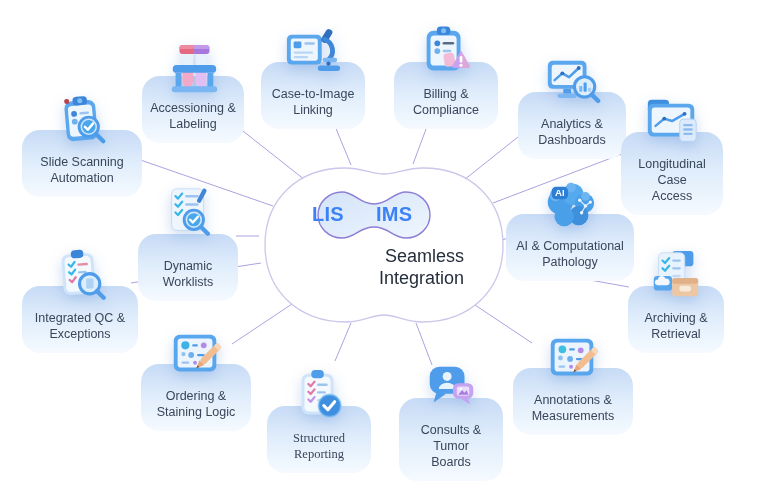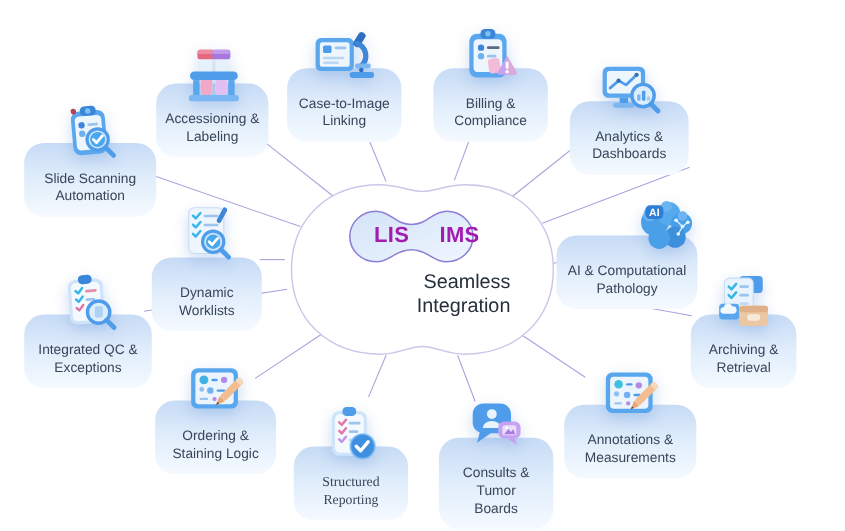--- a/index.html
+++ b/index.html
@@ -15,22 +15,22 @@
   .pill{
     position:relative;z-index:1;width:100%;box-sizing:border-box;
     padding:24px 6px 11px;border-radius:18px;
     background:linear-gradient(180deg,#c7dbf6 0%,#e0edfb 48%,#f5faff 100%);
   }
   .lbl{
     display:block;text-align:center;white-space:pre-line;
     font-size:12.5px;line-height:1.28;color:#39465a;font-weight:500;
   }
   .center-word{
-    position:absolute;width:60px;text-align:right;
-    font-size:20px;font-weight:600;color:#a21caf;letter-spacing:.3px;
+    position:absolute;width:60px;text-align:left;
+    font-size:20px;font-weight:600;color:#3b82f6;letter-spacing:.3px;
   }
   .center-title{
     position:absolute;left:304px;top:246px;width:160px;text-align:right;
     white-space:pre-line;font-size:18px;line-height:1.22;color:#252e3b;font-weight:500;
   }
 </style>
 </head>
 <body>
 
 <div class="canvas">
@@ -178,22 +178,42 @@
         <rect x="46.5" y="35" width="3.2" height="4" rx="1" fill="#a9ccf2"></rect>
         <line x1="50.5" y1="42" x2="57" y2="48.5" stroke="#4f9dea" stroke-width="4.5" stroke-linecap="round"></line>
       </svg>
     </div>
     <div class="pill">
         <span class="lbl">Analytics &amp;
 Dashboards</span>
       </div>
   </div>
 
-
-  <div class="node" style="left:506px;top:176px;width:128px;align-items:flex-end;">
+  <div class="node" style="left:621px;top:94px;width:102px;">
+    <div class="icon">
+      <svg viewBox="0 0 60 60">
+        <rect x="5" y="6" width="22" height="14" rx="4" fill="#3f8fe0"></rect>
+        <rect x="5" y="10" width="48" height="34" rx="5.5" fill="#5ba7ee"></rect>
+        <rect x="9" y="14" width="40" height="26" rx="3" fill="#edf5fd"></rect>
+        <path d="M13 33 L22 25.5 L30 28 L43 20.5" stroke="#4f9dea" stroke-width="2.6" fill="none" stroke-linecap="round" stroke-linejoin="round"></path>
+        <circle cx="22" cy="25.5" r="2" fill="#2e6fc0"></circle>
+        <circle cx="43" cy="20.5" r="2" fill="#2e6fc0"></circle>
+        <rect x="38" y="26" width="17" height="23" rx="3.5" fill="#dcebfb" stroke="#b5d2f2"></rect>
+        <rect x="41.5" y="31" width="10" height="2.4" rx="1.2" fill="#8fbcf0"></rect>
+        <rect x="41.5" y="35.5" width="10" height="2.4" rx="1.2" fill="#8fbcf0"></rect>
+        <rect x="41.5" y="40" width="10" height="2.4" rx="1.2" fill="#8fbcf0"></rect>
+      </svg>
+    </div>
+    <div class="pill">
+        <span class="lbl">Longitudinal Case
+Access</span>
+      </div>
+  </div>
+
+  <div class="node" style="left:506px;top:176px;width:128px;">
     <div class="icon">
       <svg viewBox="0 0 60 60">
         <circle cx="20" cy="27" r="13" fill="#4aa0e8"></circle>
         <circle cx="33" cy="19" r="11" fill="#55aaee"></circle>
         <circle cx="45" cy="28" r="10" fill="#4aa0e8"></circle>
         <circle cx="39" cy="41" r="10" fill="#3f90dc"></circle>
         <circle cx="24" cy="42" r="10" fill="#4aa0e8"></circle>
         <circle cx="15" cy="20" r="6" fill="#6db4f2"></circle>
         <circle cx="31" cy="12" r="5" fill="#6db4f2"></circle>
         <circle cx="46" cy="21" r="4.5" fill="#6db4f2"></circle>

